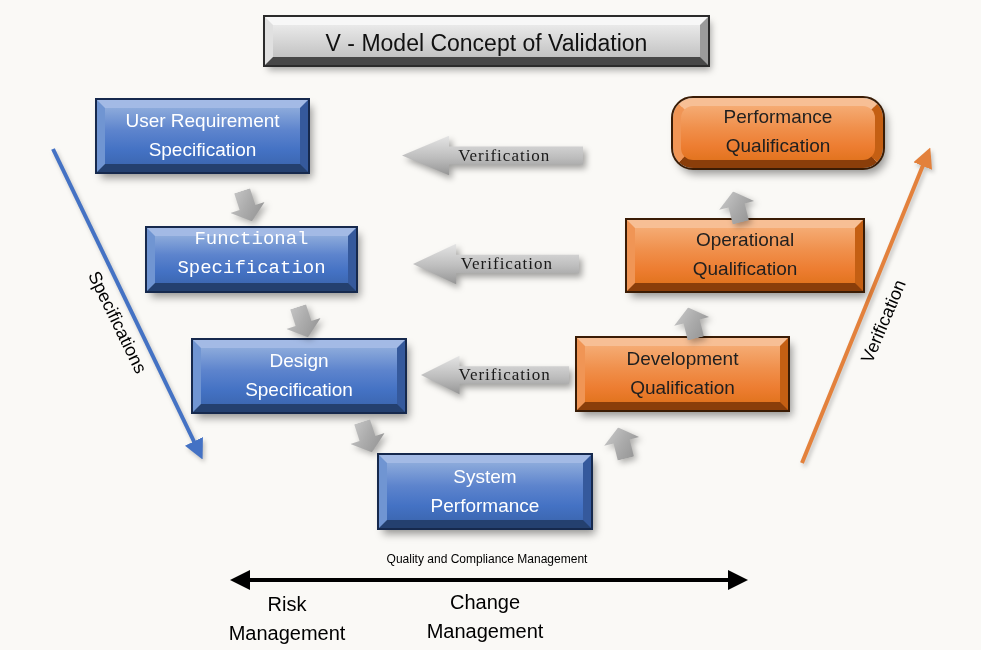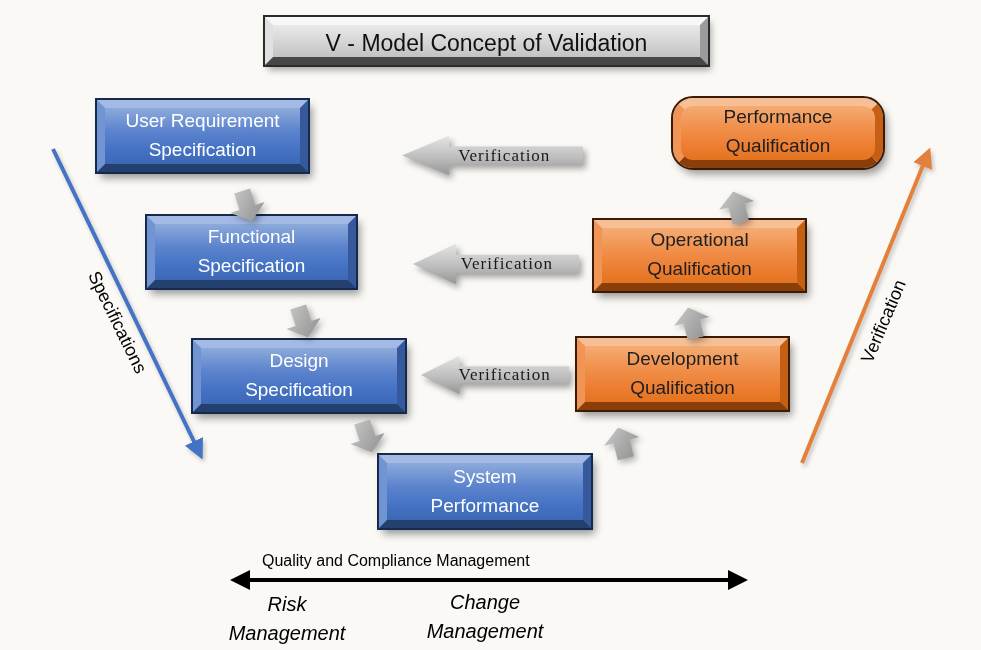--- a/index.html
+++ b/index.html
@@ -40,24 +40,24 @@
              background:linear-gradient(135deg,#cdcdcd 0%,#ababab 50%,#8f8f8f 100%);}
   .conn-down span{clip-path:polygon(50% 100%,0 55%,27% 55%,27% 0,73% 0,73% 55%,100% 55%);transform:rotate(-18deg);}
   .conn-up span{clip-path:polygon(50% 0,100% 45%,73% 45%,73% 100%,27% 100%,27% 45%,0 45%);transform:rotate(-14deg);}
 
   
   .diag-label{position:absolute;font-size:18px;color:#000;width:160px;text-align:center;}
   .diag-left{transform:rotate(64deg);}
   .diag-right{transform:rotate(-67deg);}
 
   
-  .axis-title{position:absolute;left:262px;top:552px;width:450px;text-align:left;
-              font-size:16px;color:#000;}
+  .axis-title{position:absolute;left:262px;top:552px;width:450px;text-align:center;
+              font-size:12px;color:#000;}
   .axis-item{position:absolute;text-align:center;font-size:20px;line-height:29px;
-             color:#000;white-space:pre-line;font-style:italic;}
+             color:#000;white-space:pre-line;}
 
   svg.overlay{position:absolute;left:0;top:0;pointer-events:none;}
   .diag-line{filter:drop-shadow(2px 3px 2px rgba(0,0,0,.22));}
 </style>
 </head>
 <body>
 
 <div class="canvas">
 
   <svg class="overlay" width="981" height="650" viewBox="0 0 981 650">
@@ -78,39 +78,39 @@
   </svg>
 
   <div class="bevel box-gray" style="left:265px;top:17px;width:443px;height:48px;">
     <span>V - Model Concept of Validation</span>
   </div>
 
   <div class="bevel box-blue" style="left:97px;top:100px;width:211px;height:72px;">
     <span>User Requirement
 Specification</span>
   </div>
-  <div class="bevel box-blue" style="left:147px;top:216px;width:209px;height:72px;">
+  <div class="bevel box-blue" style="left:147px;top:228px;width:209px;height:63px;font-family:Liberation Mono, monospace;">
     <span>Functional
 Specification</span>
   </div>
   <div class="bevel box-blue" style="left:193px;top:340px;width:212px;height:72px;">
     <span>Design
 Specification</span>
   </div>
 
   <div class="bevel box-blue" style="left:379px;top:455px;width:212px;height:73px;">
     <span>System
 Performance</span>
   </div>
 
   <div class="bevel box-orange" style="left:673px;top:98px;width:210px;height:70px;border-radius:20px;">
     <span>Performance
 Qualification</span>
   </div>
-  <div class="bevel box-orange" style="left:594px;top:220px;width:211px;height:71px;">
+  <div class="bevel box-orange" style="left:627px;top:220px;width:236px;height:71px;">
     <span>Operational
 Qualification</span>
   </div>
   <div class="bevel box-orange" style="left:577px;top:338px;width:211px;height:72px;">
     <span>Development
 Qualification</span>
   </div>
 
   <div class="harrow-wrap" style="left:402px;top:133px;width:181px;height:45px;">
     <div class="harrow">

